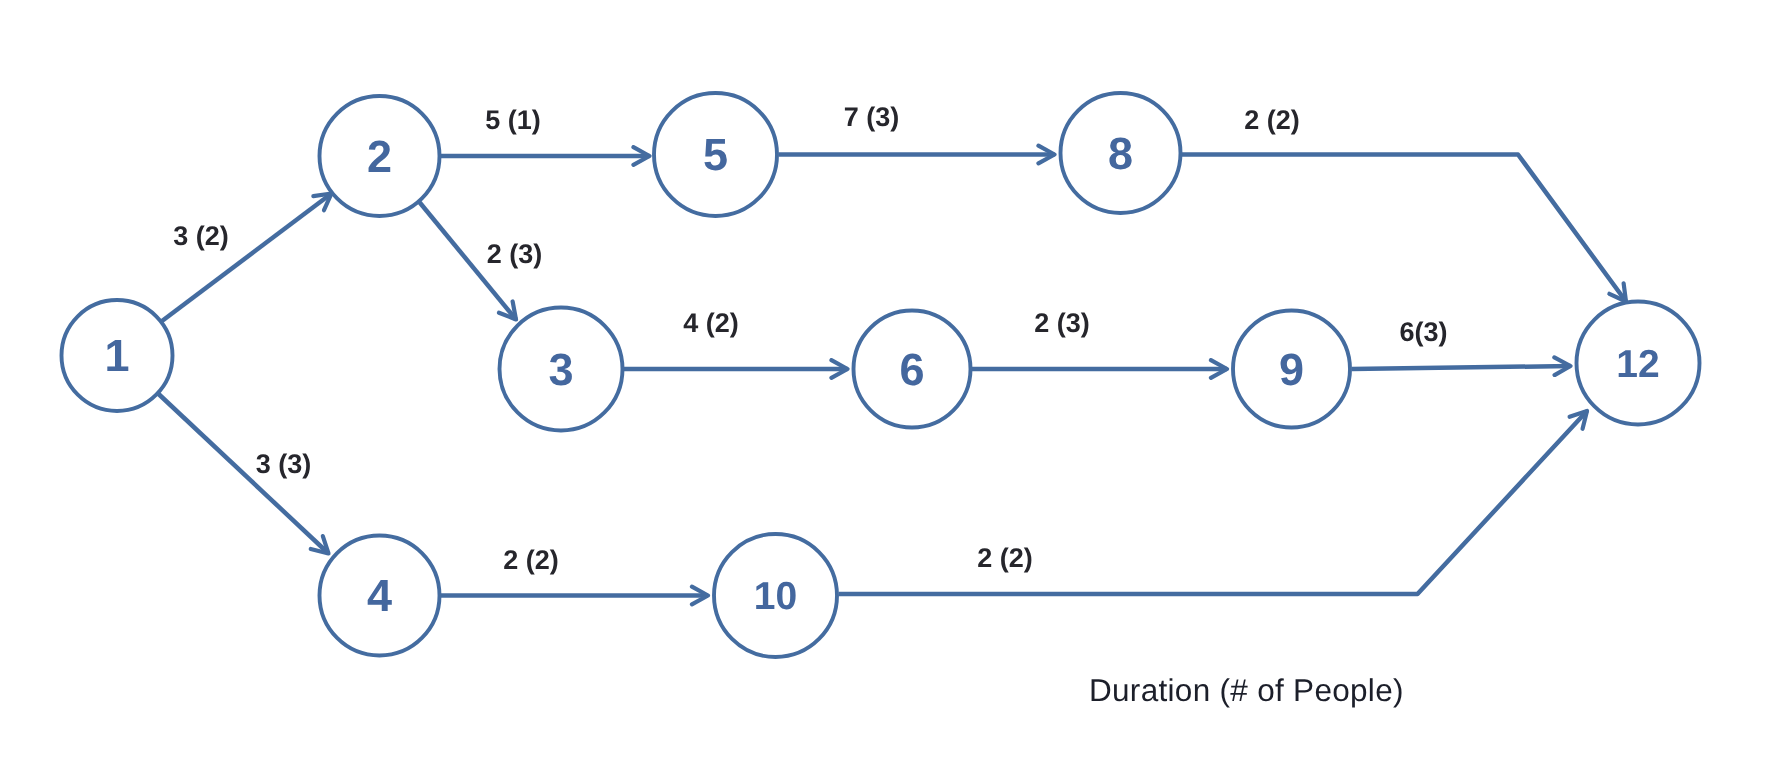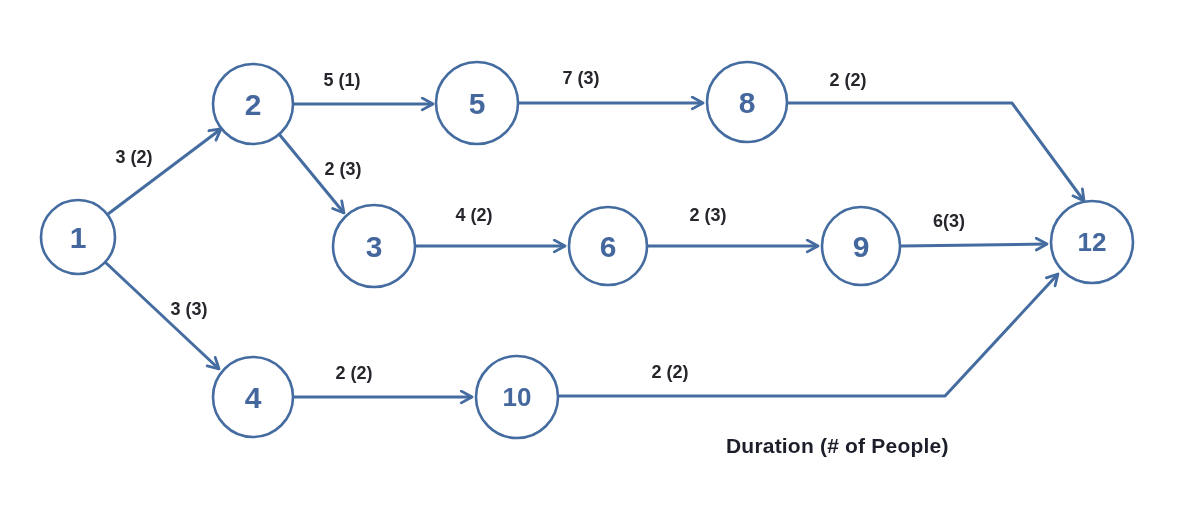--- a/index.html
+++ b/index.html
@@ -36,23 +36,23 @@
     text-anchor: middle;
   }
   .node-label {
     font-family: "Liberation Sans", sans-serif;
     font-weight: bold;
     text-anchor: middle;
   }
   #legend {
     position: absolute;
     left: 726px;
-    top: 434px;
+    top: 449px;
     font-size: 21px;
-    font-weight: bold;
+    font-weight: normal;
     letter-spacing: 0.2px;
     white-space: nowrap;
   }
 </style>
 </head>
 <body>
 
 <div id="canvas" style="background: rgb(255, 255, 255);">
   <svg id="diagram-svg" width="1194" height="518" viewBox="0 0 1194 518">
       <defs>

